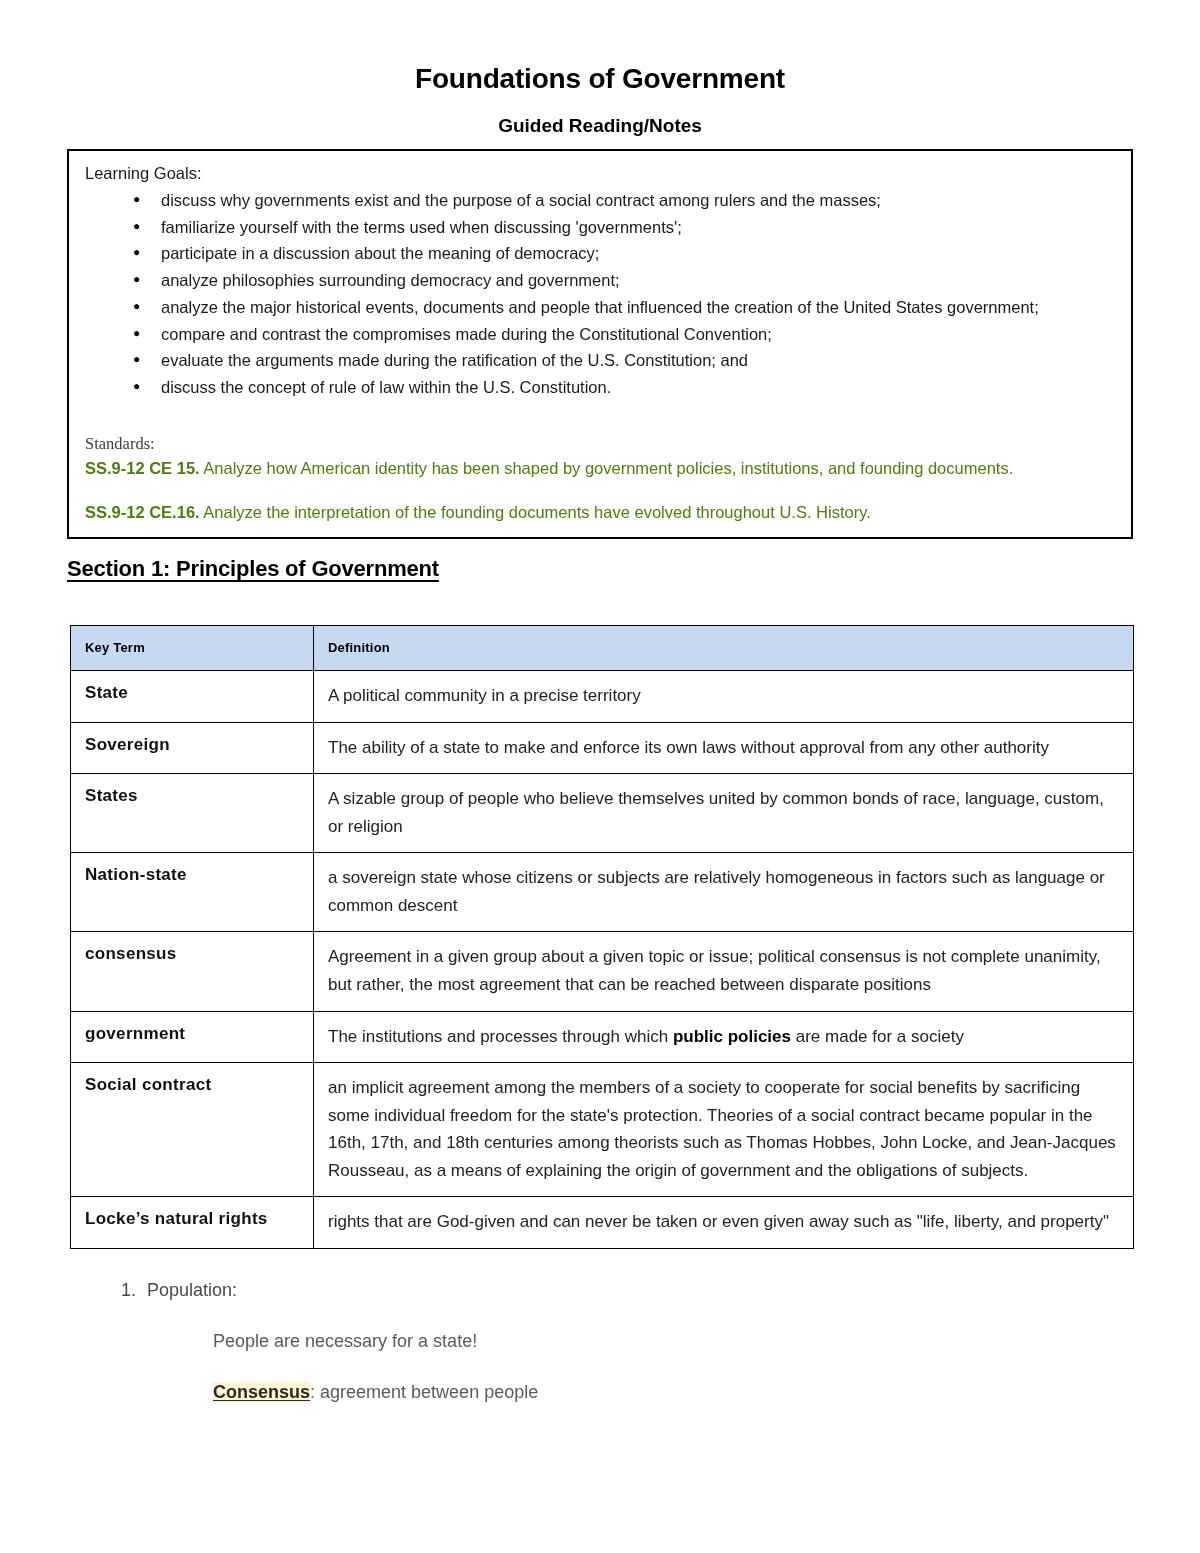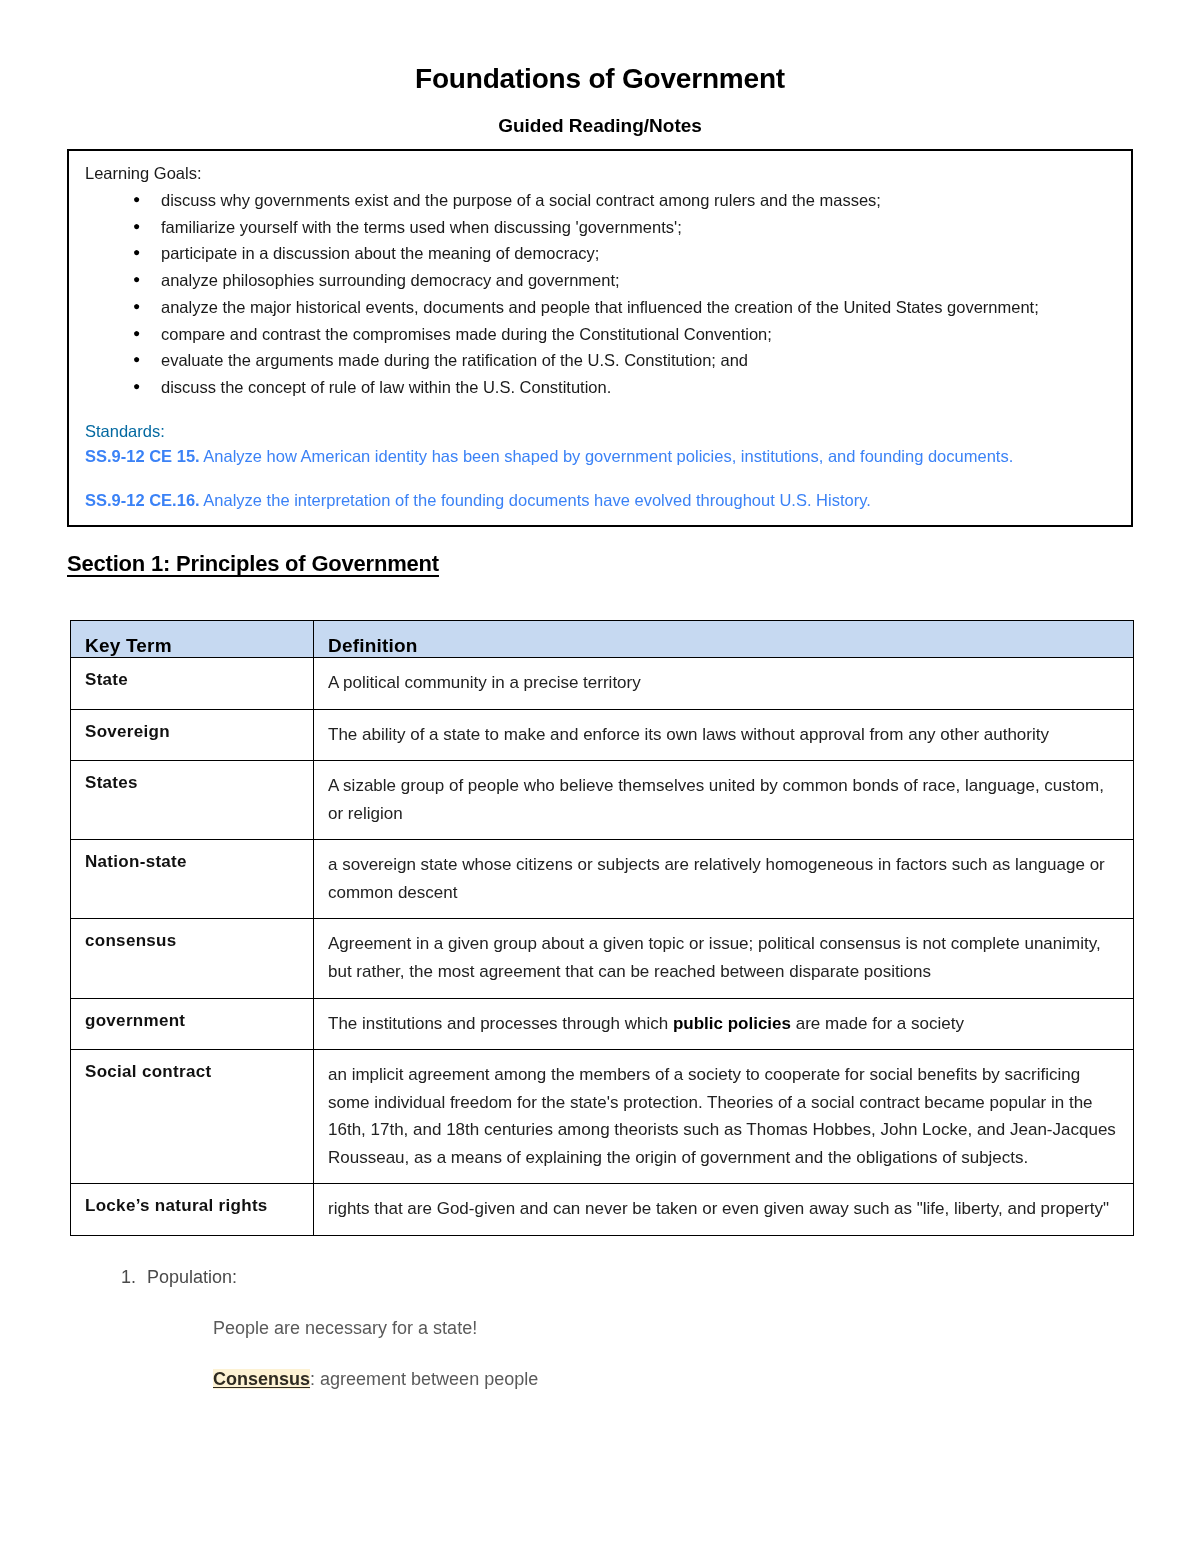--- a/index.html
+++ b/index.html
@@ -74,35 +74,36 @@
     position: absolute;
     left: 44px;
     top: -1px;
     font-size: 12px;
     line-height: 1.9;
     color: #000;
   }
   .standards-label {
     font-size: 16.5px;
     line-height: 1.32;
-    margin-top: 22px;
-    color: #0369a1;
+    margin-top: 34px;
+    color: #404040;
+    font-family: Liberation Serif, serif;
   }
   .standard-line {
     font-size: 16.5px;
     line-height: 1.35;
     margin-top: 2px;
-    color: #3b82f6;
+    color: #4d7c0f;
   }
   .standard-line.spaced { margin-top: 22px; }
   .standard-code { font-weight: bold; }
 
   
   .section-heading {
-    margin: 24px 0 0 67px;
+    margin: 17px 0 0 67px;
     font-size: 22px;
     font-weight: bold;
     letter-spacing: -0.2px;
     text-decoration: underline;
     text-underline-offset: 4px;
     color: #000;
   }
 
   
   table.terms {
@@ -114,25 +115,25 @@
   table.terms th, table.terms td {
     border: 1.6px solid #000;
     vertical-align: top;
     padding: 11px 12px 12px 14px;
     box-sizing: border-box;
   }
   table.terms col.c1 { width: 243px; }
   table.terms col.c2 { width: 820px; }
   table.terms thead th {
     background: #c6d9f1;
-    font-size: 19px;
+    font-size: 13px;
     font-weight: bold;
     text-align: left;
     padding-top: 14px;
-    padding-bottom: 0;
+    padding-bottom: 15px;
     letter-spacing: 0.2px;
     color: #000;
   }
   table.terms td.term {
     font-size: 17px;
     font-weight: bold;
     letter-spacing: 0.3px;
     color: #111;
     line-height: 1.3;
   }

